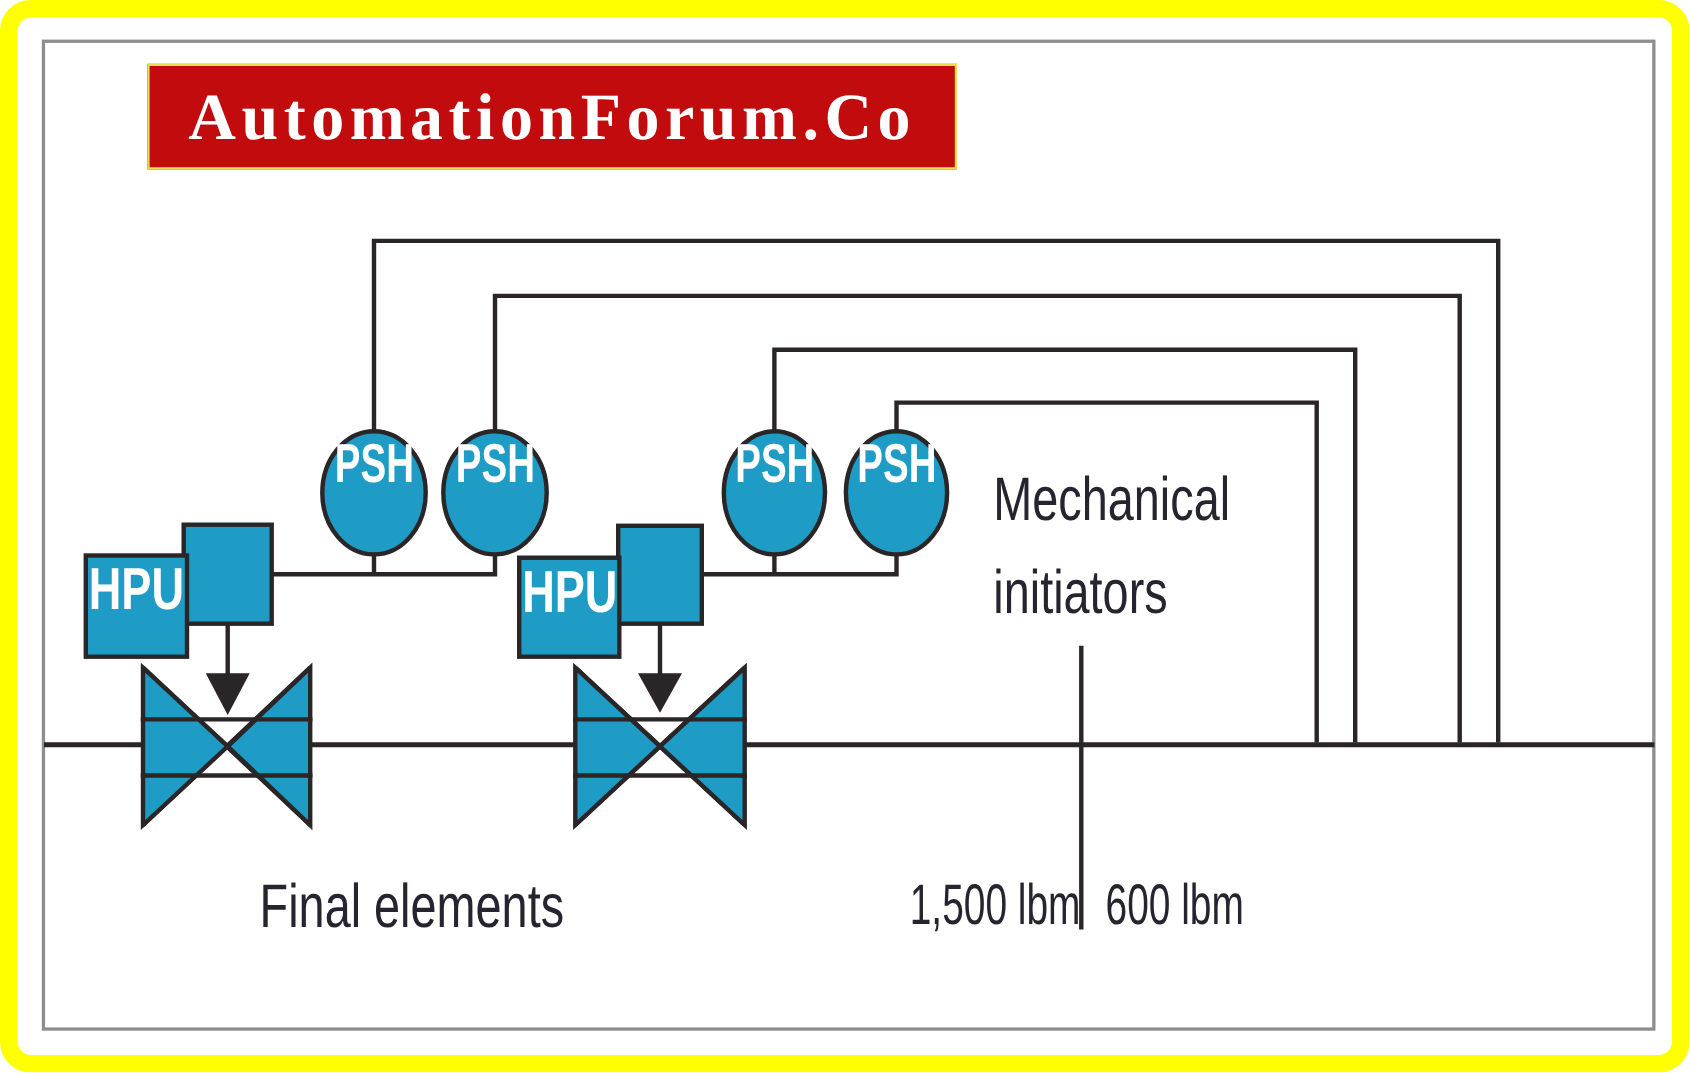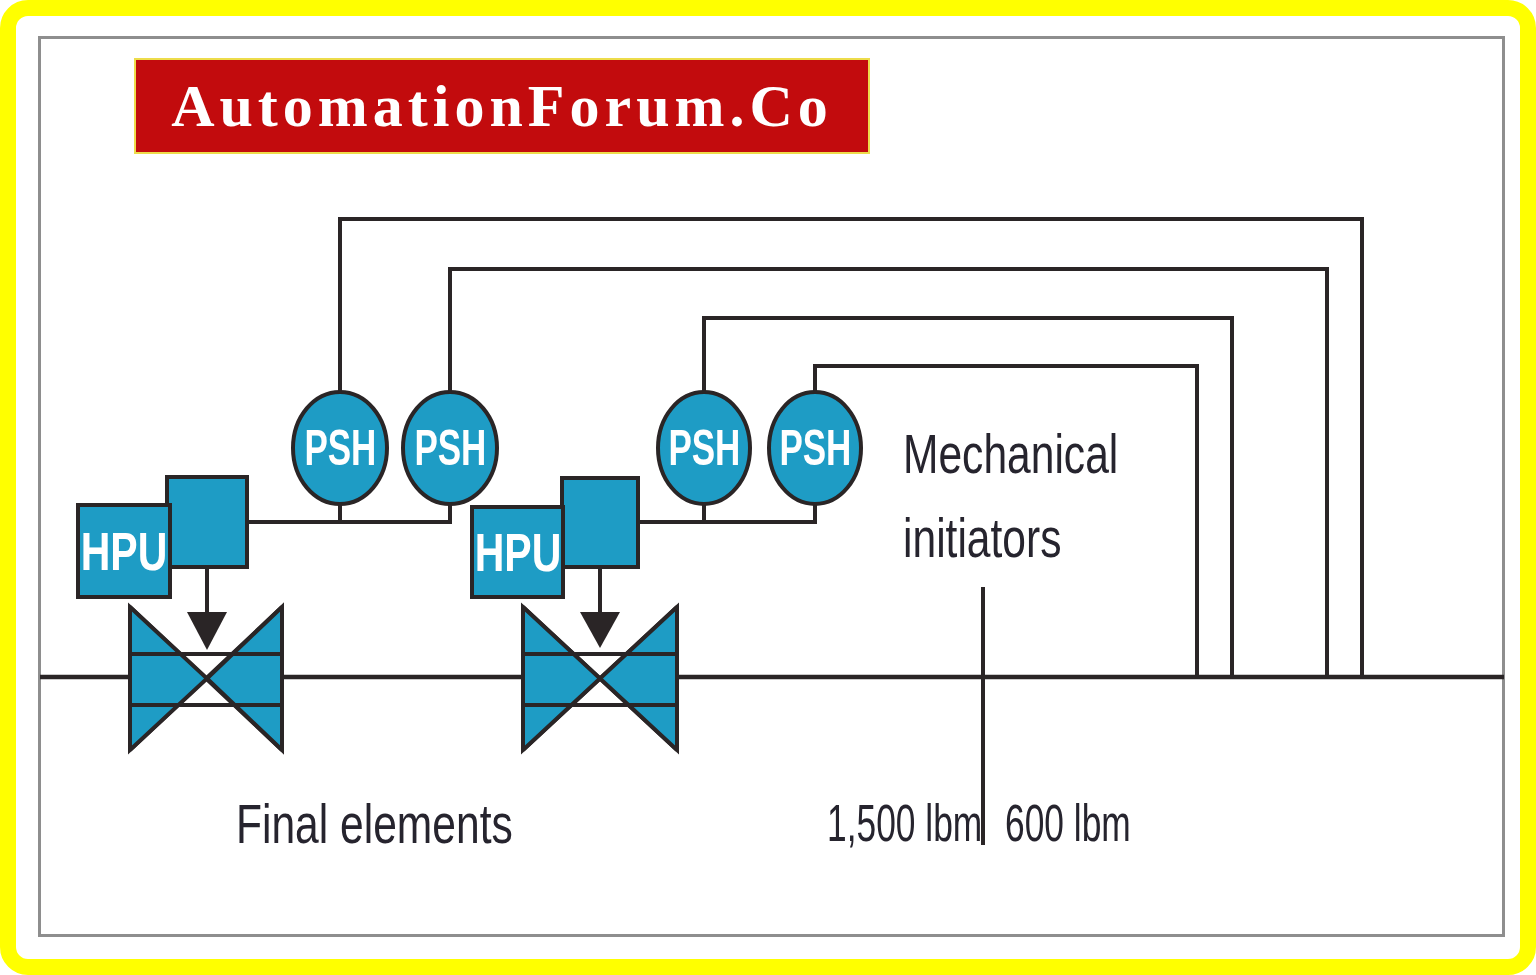--- a/index.html
+++ b/index.html
@@ -16,21 +16,21 @@
   .banner{position:absolute;left:90px;top:58px;width:736px;height:96px;
           background:var(--banner-bg);border:2px solid var(--banner-border);
           box-sizing:border-box;display:flex;align-items:center;justify-content:center;z-index:5;margin-left:44px;}
   .banner-title{font-family:"Liberation Serif",serif;font-weight:bold;font-size:60px;
                 letter-spacing:5px;color:var(--banner-text);white-space:nowrap;}
   svg.diagram{position:absolute;left:0;top:0;z-index:2;}
   .wire{stroke:var(--line);stroke-width:4px;fill:none;}
   .pipe{stroke:var(--line);stroke-width:4.5px;fill:none;}
   .teal-shape{fill:var(--teal);stroke:var(--line);stroke-width:4px;}
   .solid{fill:var(--line);stroke:none;}
-  .overlay{position:absolute;z-index:3;display:flex;align-items:center;justify-content:center;}
+  .overlay{position:absolute;z-index:3;display:flex;align-items:flex-start;justify-content:center;}
   .inst-label{color:#ffffff;font-weight:bold;font-size:50px;transform:scaleX(.70);white-space:nowrap;}
   .hpu-label{color:#ffffff;font-weight:bold;font-size:54px;transform:scaleX(.76);white-space:nowrap;}
   .dlabel{position:absolute;z-index:4;color:var(--label);font-size:56px;line-height:84px;
           transform:scaleX(.76);transform-origin:0 0;white-space:nowrap;}
   .wlabel{position:absolute;z-index:4;color:var(--label);font-size:52px;
           transform:scaleX(.68);white-space:nowrap;}
 </style>
 </head>
 <body>
 

